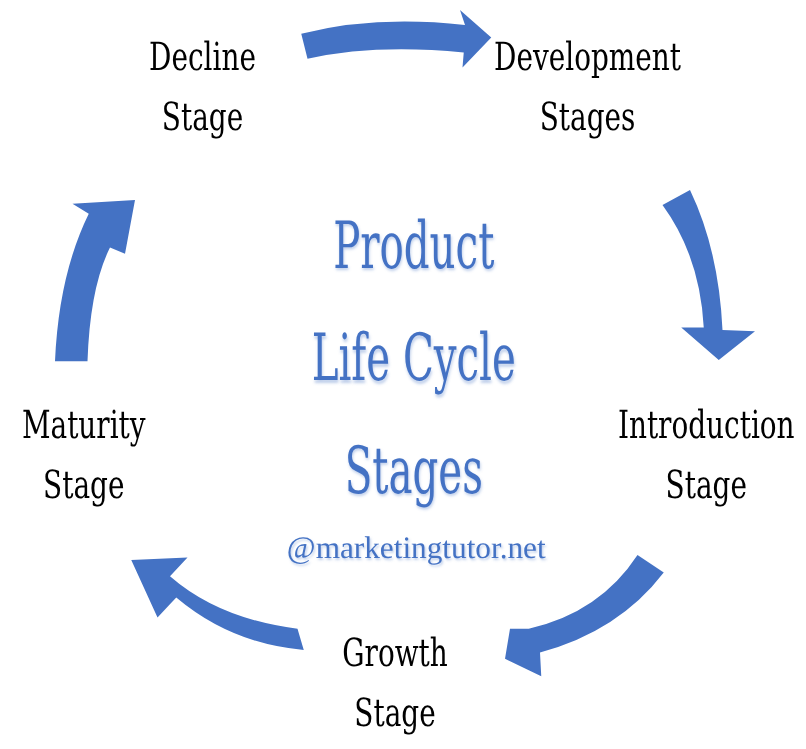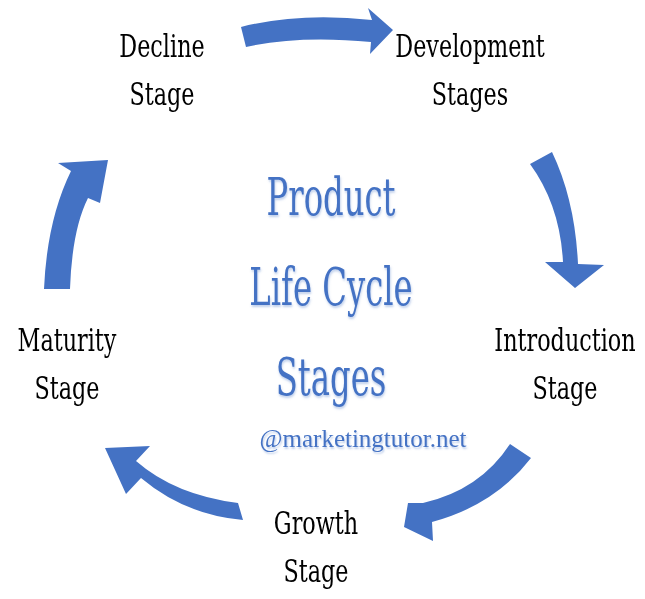--- a/index.html
+++ b/index.html
@@ -41,21 +41,20 @@
     .credit {
       position: absolute;
       left: 333px;
       top: 425px;
       transform: translateX(-50%);
       color: #4472c4;
       font-family: "Liberation Serif", "DejaVu Serif", serif;
       font-size: 25px;
       white-space: nowrap;
       text-shadow: 1px 2px 2px rgba(68,114,196,0.35);
-      margin-left: 30px;
     }
   </style>
 </head>
 <body>
 
 <div id="canvas">
 
   <svg class="arrows" width="645" height="599" viewBox="0 0 645 599">
 
     <g>

